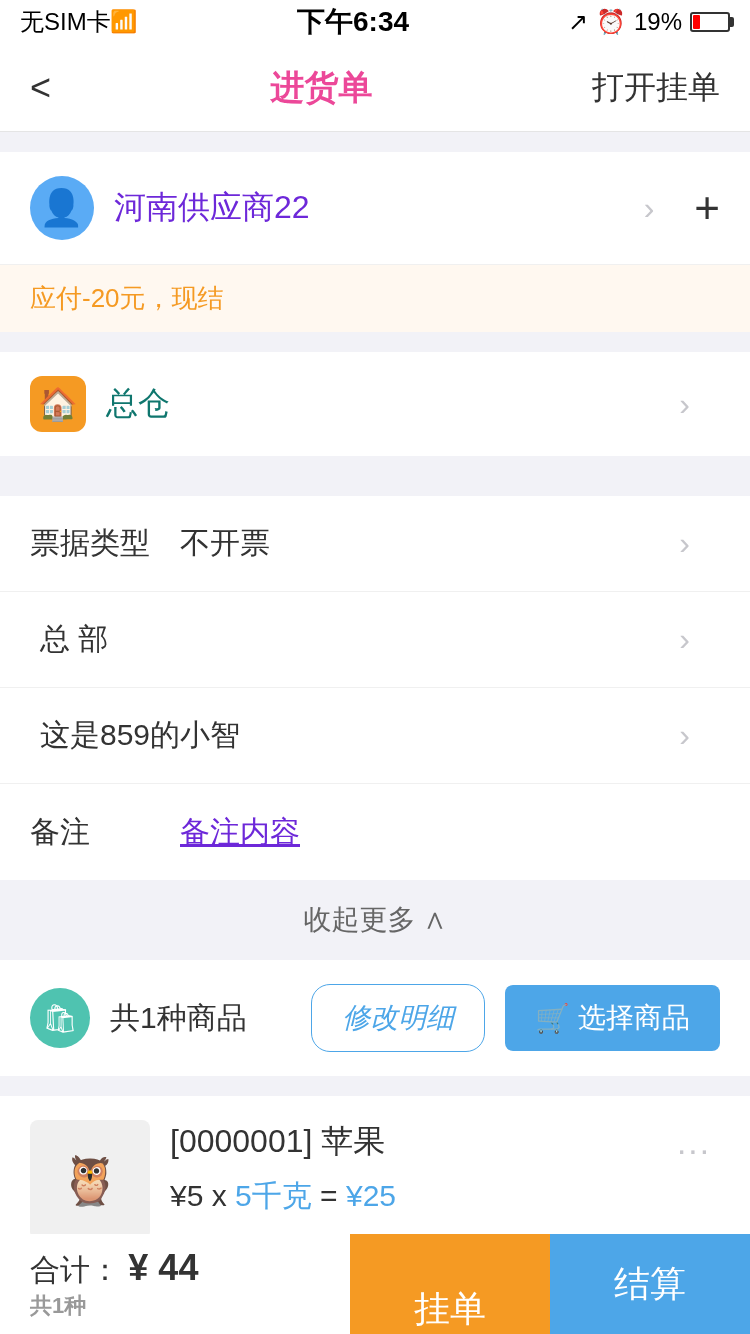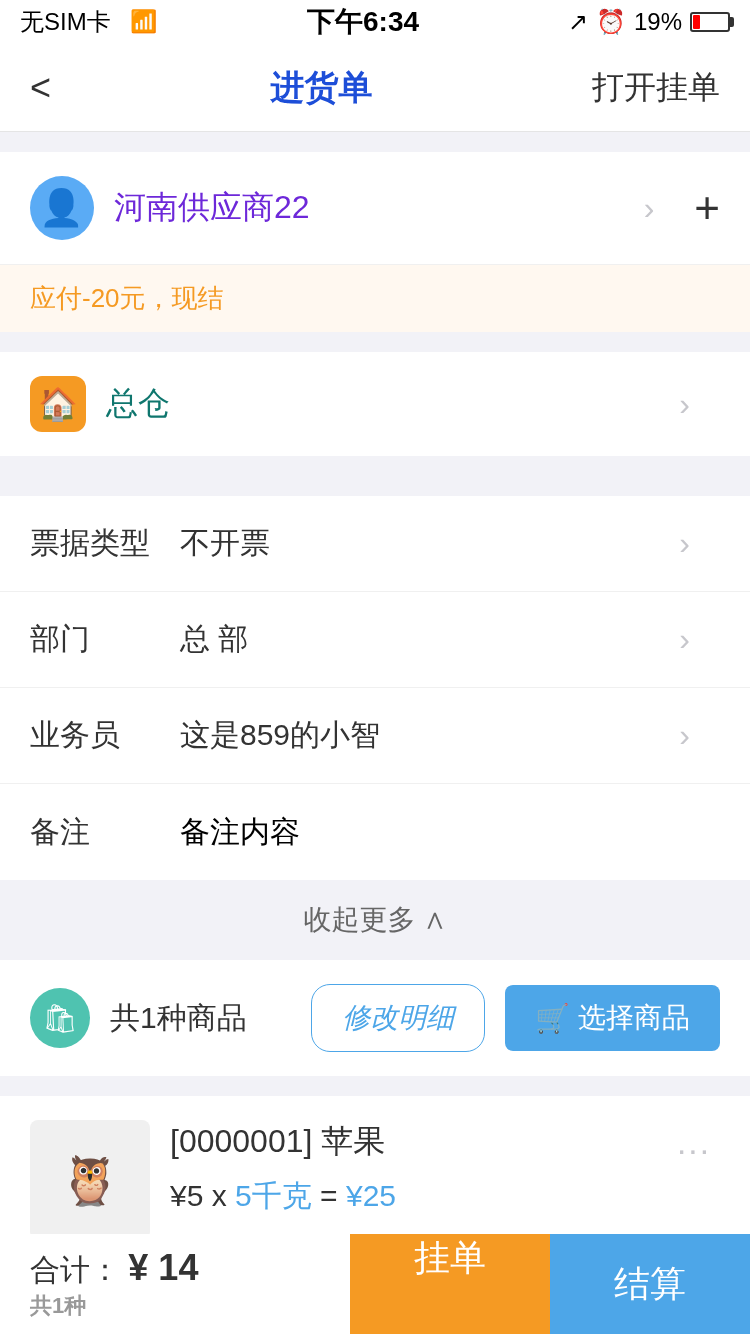--- a/index.html
+++ b/index.html
@@ -18,21 +18,21 @@
     .status-bar {
       height: 44px;
       background: #fff;
       display: flex;
       align-items: center;
       justify-content: space-between;
       padding: 0 20px;
       font-size: 24px;
       color: #000;
     }
-    .status-left { display: flex; align-items: center; gap: 20px; }
+    .status-left { display: flex; align-items: center; gap: 0; }
     .status-center { font-size: 28px; font-weight: 600; }
     .status-right { display: flex; align-items: center; gap: 8px; font-size: 24px; }
     .battery-icon {
       width: 40px; height: 20px;
       border: 2px solid #333;
       border-radius: 3px;
       position: relative;
       display: inline-flex;
       align-items: center;
     }
@@ -66,21 +66,21 @@
       border-bottom: 1px solid #e5e5e5;
     }
     .nav-back {
       font-size: 36px;
       color: #333;
       cursor: pointer;
     }
     .nav-title {
       font-size: 34px;
       font-weight: 600;
-      color: #1d4ed8;
+      color: #ec4899;
     }
     .nav-action {
       font-size: 32px;
       color: #333;
     }
 
     
     .section-divider {
       height: 20px;
       background: #f2f2f7;
@@ -184,22 +184,23 @@
     }
     .form-value {
       flex: 1;
       font-size: 30px;
       color: #333;
       padding-left: 10px;
     }
     .form-placeholder {
       flex: 1;
       font-size: 30px;
-      color: #000000;
+      color: #6d28d9;
       padding-left: 10px;
+      text-decoration: underline;
     }
 
     
     .collapse-row {
       background: #f2f2f7;
       height: 80px;
       display: flex;
       align-items: center;
       justify-content: center;
       font-size: 28px;
@@ -328,21 +329,21 @@
     .total-sub {
       font-size: 22px;
       color: #999;
       font-weight: bold;
     }
     .btn-hang {
       width: 200px;
       height: 100%;
       background: #f59a23;
       display: flex;
-      align-items: flex-start;
+      align-items: flex-end;
       justify-content: center;
       font-size: 36px;
       color: #fff;
       cursor: pointer;
     }
     .btn-checkout {
       width: 200px;
       height: 100%;
       background: #4da6e8;
       display: flex;
@@ -406,26 +407,24 @@
 
 <div class="section-divider"></div>
 
 <div class="form-section">
   <div class="form-row">
     <span class="form-label">票据类型</span>
     <span class="form-value">不开票</span>
     <span class="chevron">›</span>
   </div>
   <div class="form-row">
-    <span class="form-label">部门</span>
     <span class="form-value">总 部</span>
     <span class="chevron">›</span>
   </div>
   <div class="form-row">
-    <span class="form-label">业务员</span>
     <span class="form-value">这是859的小智</span>
     <span class="chevron">›</span>
   </div>
   <div class="form-row">
     <span class="form-label">备注</span>
     <span class="form-placeholder">备注内容</span>
   </div>
 </div>
 
 <div class="collapse-row">
@@ -463,21 +462,21 @@
   </div>
   <span class="product-more">···</span>
 </div>
 
 <div style="height: 100px;"></div>
 
 <div class="bottom-bar">
   <div class="total-section">
     <div class="total-main">
       <span>合计：</span>
-      <span class="total-amount">¥ 14</span>
+      <span class="total-amount">¥ 44</span>
     </div>
     <div class="total-sub">共1种</div>
   </div>
   <div class="btn-hang">
     <span>挂单</span>
   </div>
   <div class="btn-checkout">
     <span>结算</span>
   </div>
 </div>

